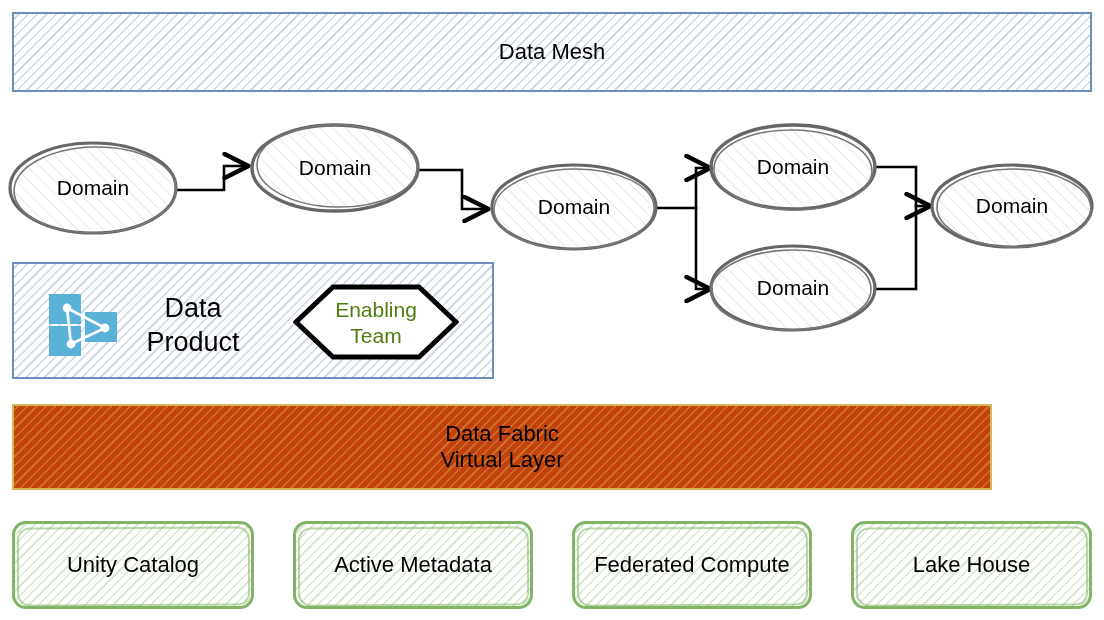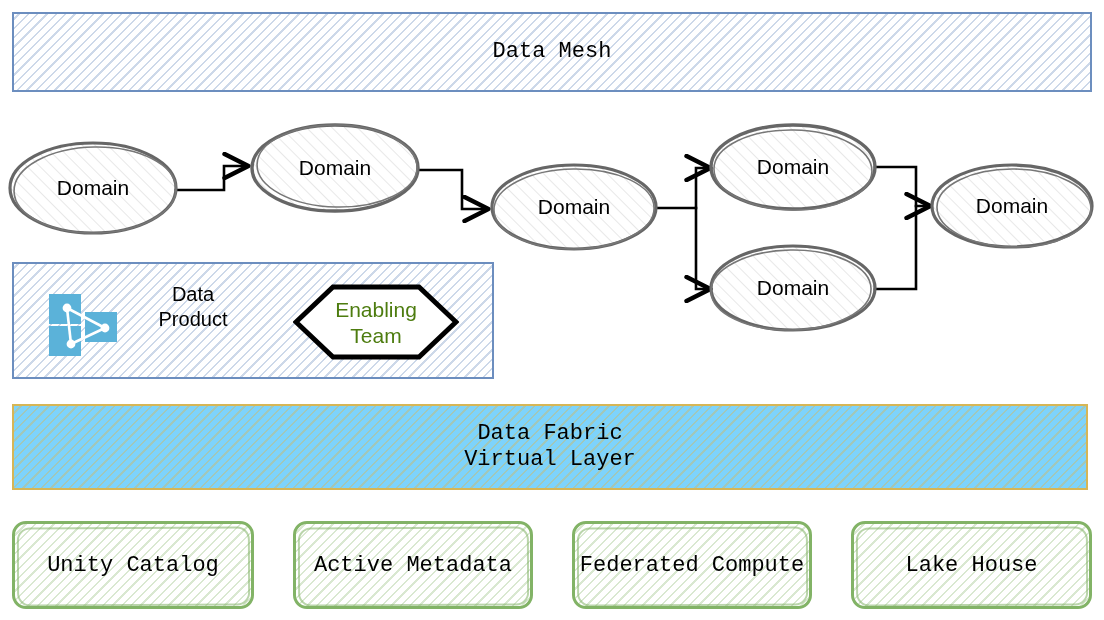--- a/index.html
+++ b/index.html
@@ -27,21 +27,20 @@
     align-items: center;
     justify-content: center;
     text-align: center;
     color: #000000;
     line-height: 1.18;
   }
   .band-label {
     position: relative;
     z-index: 3;
     white-space: pre-line;
-    font-family: Liberation Mono, monospace;
   }
 
   
   .hatch {
     position: absolute;
     inset: 0;
     z-index: 1;
     pointer-events: none;
   }
 
@@ -81,24 +80,24 @@
       rgba(108,142,191,0.00) 5px,
       rgba(108,142,191,0.34) 5px,
       rgba(108,142,191,0.34) 6.6px
     );
   }
 
   
   #data-fabric-band {
     left: 12px;
     top: 404px;
-    width: 1076px;
+    width: 980px;
     height: 86px;
     border: 2px solid #d6b656;
-    background: #7dd3fc;
+    background: #c2410c;
     font-size: 22px;
   }
   #data-fabric-band .hatch {
     background-image: repeating-linear-gradient(
       -45deg,
       rgba(214,182,86,0.00) 0px,
       rgba(214,182,86,0.00) 5px,
       rgba(214,182,86,0.40) 5px,
       rgba(214,182,86,0.40) 6.6px
     );
@@ -162,25 +161,25 @@
     position: absolute;
     left: 47px;
     top: 292px;
     width: 84px;
     height: 66px;
     z-index: 4;
   }
   #data-product-label {
     position: absolute;
     left: 139px;
-    top: 282px;
+    top: 292px;
     width: 108px;
     z-index: 4;
     text-align: center;
-    font-size: 20px;
+    font-size: 27px;
     color: #000000;
     line-height: 1.25;
     white-space: pre-line;
   }
   #enabling-team-hex {
     position: absolute;
     left: 293px;
     top: 284px;
     width: 166px;
     height: 76px;

